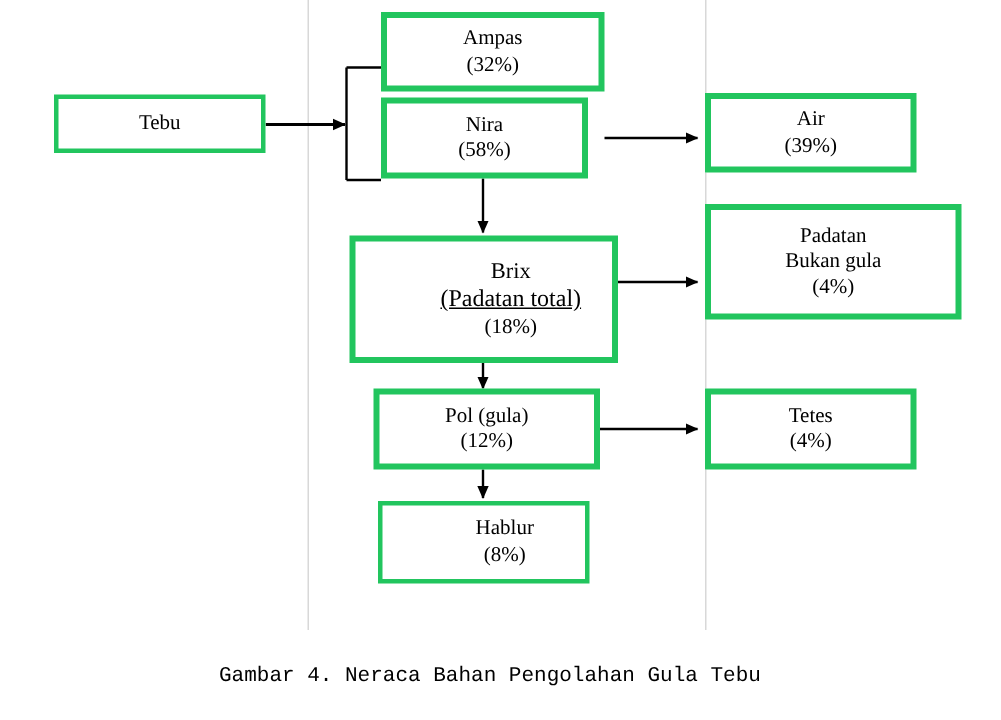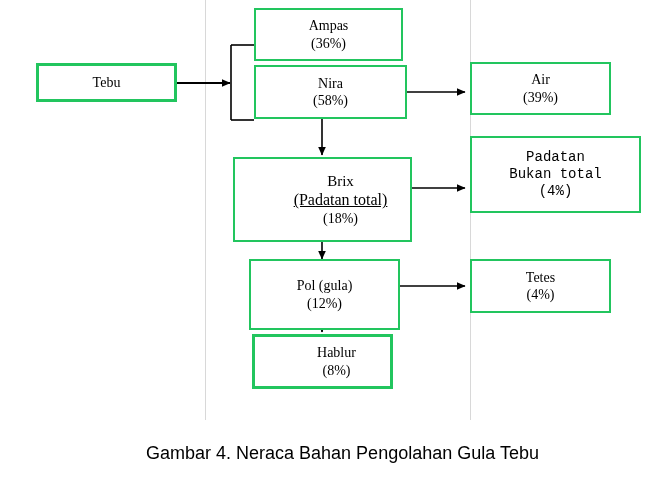--- a/index.html
+++ b/index.html
@@ -24,21 +24,21 @@
   .vline {
     position: absolute;
     top: 0;
     width: 1px;
     height: 420px;
     background: #d8d8d8;
   }
   .box {
     position: absolute;
     box-sizing: border-box;
-    border: 2px solid #22c55e;
+    border: 4px solid #22c55e;
     background: #ffffff;
     display: flex;
     flex-direction: column;
     align-items: center;
     justify-content: center;
     text-align: center;
     font-family: "Liberation Serif", serif;
     font-size: 14px;
     line-height: 1.22;
   }
@@ -47,22 +47,22 @@
   }
   .box .l1 { white-space: nowrap; }
   .box .l2 { white-space: nowrap; }
   .box .l3 { white-space: nowrap; }
   .box.big .l1 { font-size: 15px; }
   .arrow, .conn {
     position: absolute;
   }
   .caption {
     position: absolute;
-    font-family: Liberation Sans, sans-serif;
-    font-size: 18px;
+    font-family: Liberation Mono, monospace;
+    font-size: 14px;
     white-space: nowrap;
   }
 </style>
 </head>
 <body>
 
 <div id="canvas">
 
   <div class="vline" style="left:205px;"></div>
   <div class="vline" style="left:470px;"></div>
@@ -92,46 +92,46 @@
 
     <line x1="322" y1="312" x2="322" y2="332" stroke="#000" stroke-width="1.6" marker-end="url(#ah)"></line>
   </svg>
 
   <div class="box thick" style="left:36px;  top:63px;  width:141px; height:39px;">
     <span class="l1">Tebu</span>
   </div>
 
   <div class="box" style="left:254px; top:8px;  width:149px; height:53px;">
     <span class="l1">Ampas</span>
-    <span class="l2">(36%)</span>
+    <span class="l2">(32%)</span>
   </div>
 
-  <div class="box" style="left:254px; top:65px; width:153px; height:54px;">
+  <div class="box" style="left:254px; top:65px; width:138px; height:54px;">
     <span class="l1">Nira</span>
     <span class="l2">(58%)</span>
   </div>
 
   <div class="box" style="left:470px; top:62px; width:141px; height:53px;">
     <span class="l1">Air</span>
     <span class="l2">(39%)</span>
   </div>
 
   <div class="box big" style="left:233px; top:157px; width:179px; height:85px;padding-left:36px;">
     <span class="l1">Brix</span>
     <span class="l2" style="font-size:16px;text-decoration:underline;">(Padatan total)</span>
     <span class="l3">(18%)</span>
   </div>
 
-  <div class="box" style="left:470px; top:136px; width:171px; height:77px;font-family:Liberation Mono, monospace;">
+  <div class="box" style="left:470px; top:136px; width:171px; height:77px;">
     <span class="l1">Padatan</span>
-    <span class="l2">Bukan total</span>
+    <span class="l2">Bukan gula</span>
     <span class="l3">(4%)</span>
   </div>
 
-  <div class="box" style="left:249px; top:259px; width:151px; height:71px;">
+  <div class="box" style="left:249px; top:259px; width:151px; height:54px;">
     <span class="l1">Pol (gula)</span>
     <span class="l2">(12%)</span>
   </div>
 
   <div class="box" style="left:470px; top:259px; width:141px; height:54px;">
     <span class="l1">Tetes</span>
     <span class="l2">(4%)</span>
   </div>
 
   <div class="box thick" style="left:252px; top:334px; width:141px; height:55px;padding-left:28px;">

